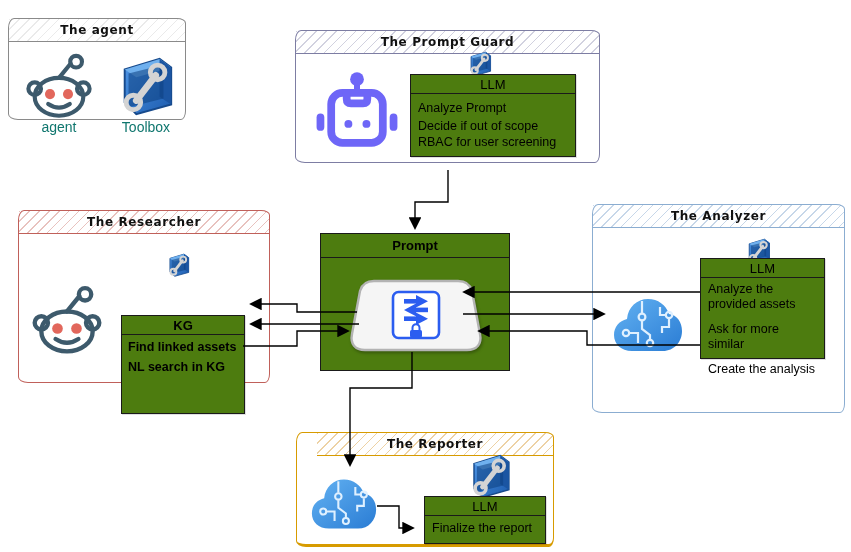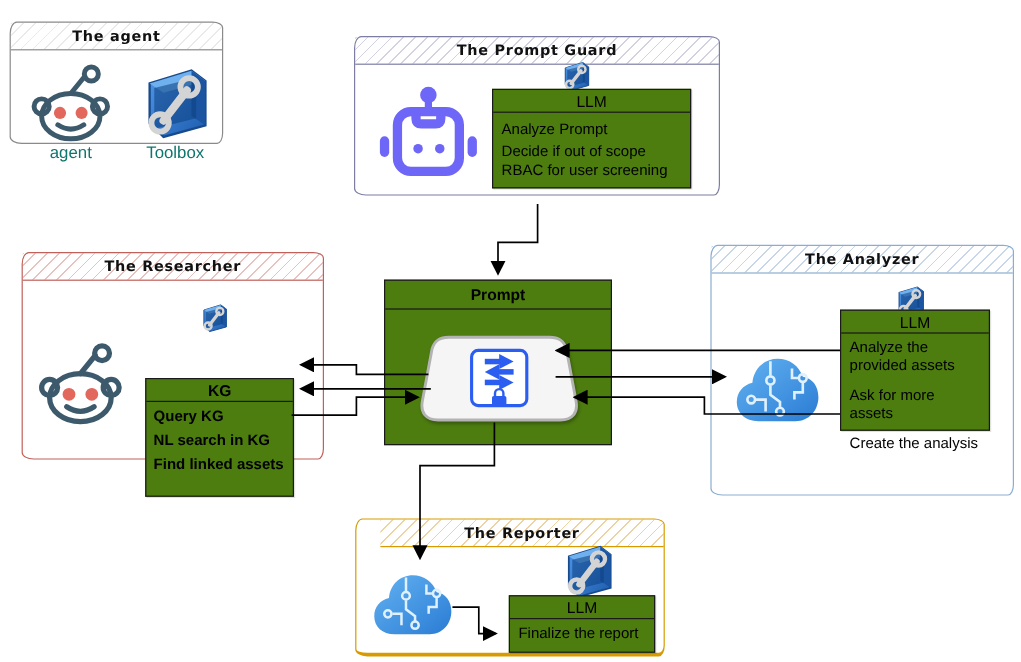--- a/index.html
+++ b/index.html
@@ -174,23 +174,22 @@
     <div class="group-title hatch-red b-red">The Researcher</div>
     <svg class="iconsvg abs" style="left:10px; top:70px;" width="76" height="78" viewBox="0 0 80 72">
         <use href="#sym-reddit"></use>
       </svg>
     <svg class="iconsvg abs" style="left:147px; top:41px;" width="25" height="26" viewBox="0 0 64 66">
         <use href="#sym-toolbox"></use>
       </svg>
     <div class="plainbox" style="left:102px; top:68px; width:124px; height:99px;margin-top:36px;">
       <div class="hdr">KG</div>
       <div class="kgrows" style="padding-top:2px;">
-        <div class="row">Query KG</div>
+        <div class="row">Find linked assets</div>
         <div class="row">NL search in KG</div>
-        <div class="row">Find linked assets</div>
       </div>
     </div>
   </div>
 
   <div class="plainbox" style="left:320px; top:233px; width:190px; height:138px; box-shadow:none;">
     <div class="router-hdr">Prompt</div>
     <div class="abs trap-wrap" style="left:27px; top:43px;">
       <svg class="iconsvg" width="136" height="78" viewBox="0 0 136 78">
         <path d="M26,4 L110,4 C118,4 122,7 124,14 L132,57 C134,67 129,73 119,73 L17,73 C7,73 2,67 4,57 L12,14 C14,7 18,4 26,4 Z" fill="#f5f5f5" stroke="#b3b3b3" stroke-width="2.4"></path>
       </svg>
@@ -205,21 +204,21 @@
     <svg class="iconsvg abs" style="left:152px; top:32px;" width="27" height="28" viewBox="0 0 64 66">
         <use href="#sym-toolbox"></use>
       </svg>
     <svg class="iconsvg abs" style="left:19px; top:88px;" width="72" height="64" viewBox="0 0 72 64">
         <use href="#sym-cloud"></use>
       </svg>
     <div class="plainbox" style="left:107px; top:53px; width:125px; height:101px;">
       <div class="hdr">LLM</div>
       <div class="tasklist" style="padding-top:4px; line-height:15px;">
         <div class="task gap-small">Analyze the provided assets</div>
-        <div class="task gap-small">Ask for more assets</div>
+        <div class="task gap-small">Ask for more similar</div>
         <div class="task">Create the analysis</div>
       </div>
     </div>
   </div>
 
   <div class="group b-orange" style="left:296px; top:432px; width:258px; height:115px;">
     <div class="group-title hatch-orange b-orange">The Reporter</div>
     <svg class="iconsvg abs" style="left:13px; top:40px;" width="68" height="62" viewBox="0 0 72 64">
         <use href="#sym-cloud"></use>
       </svg>

